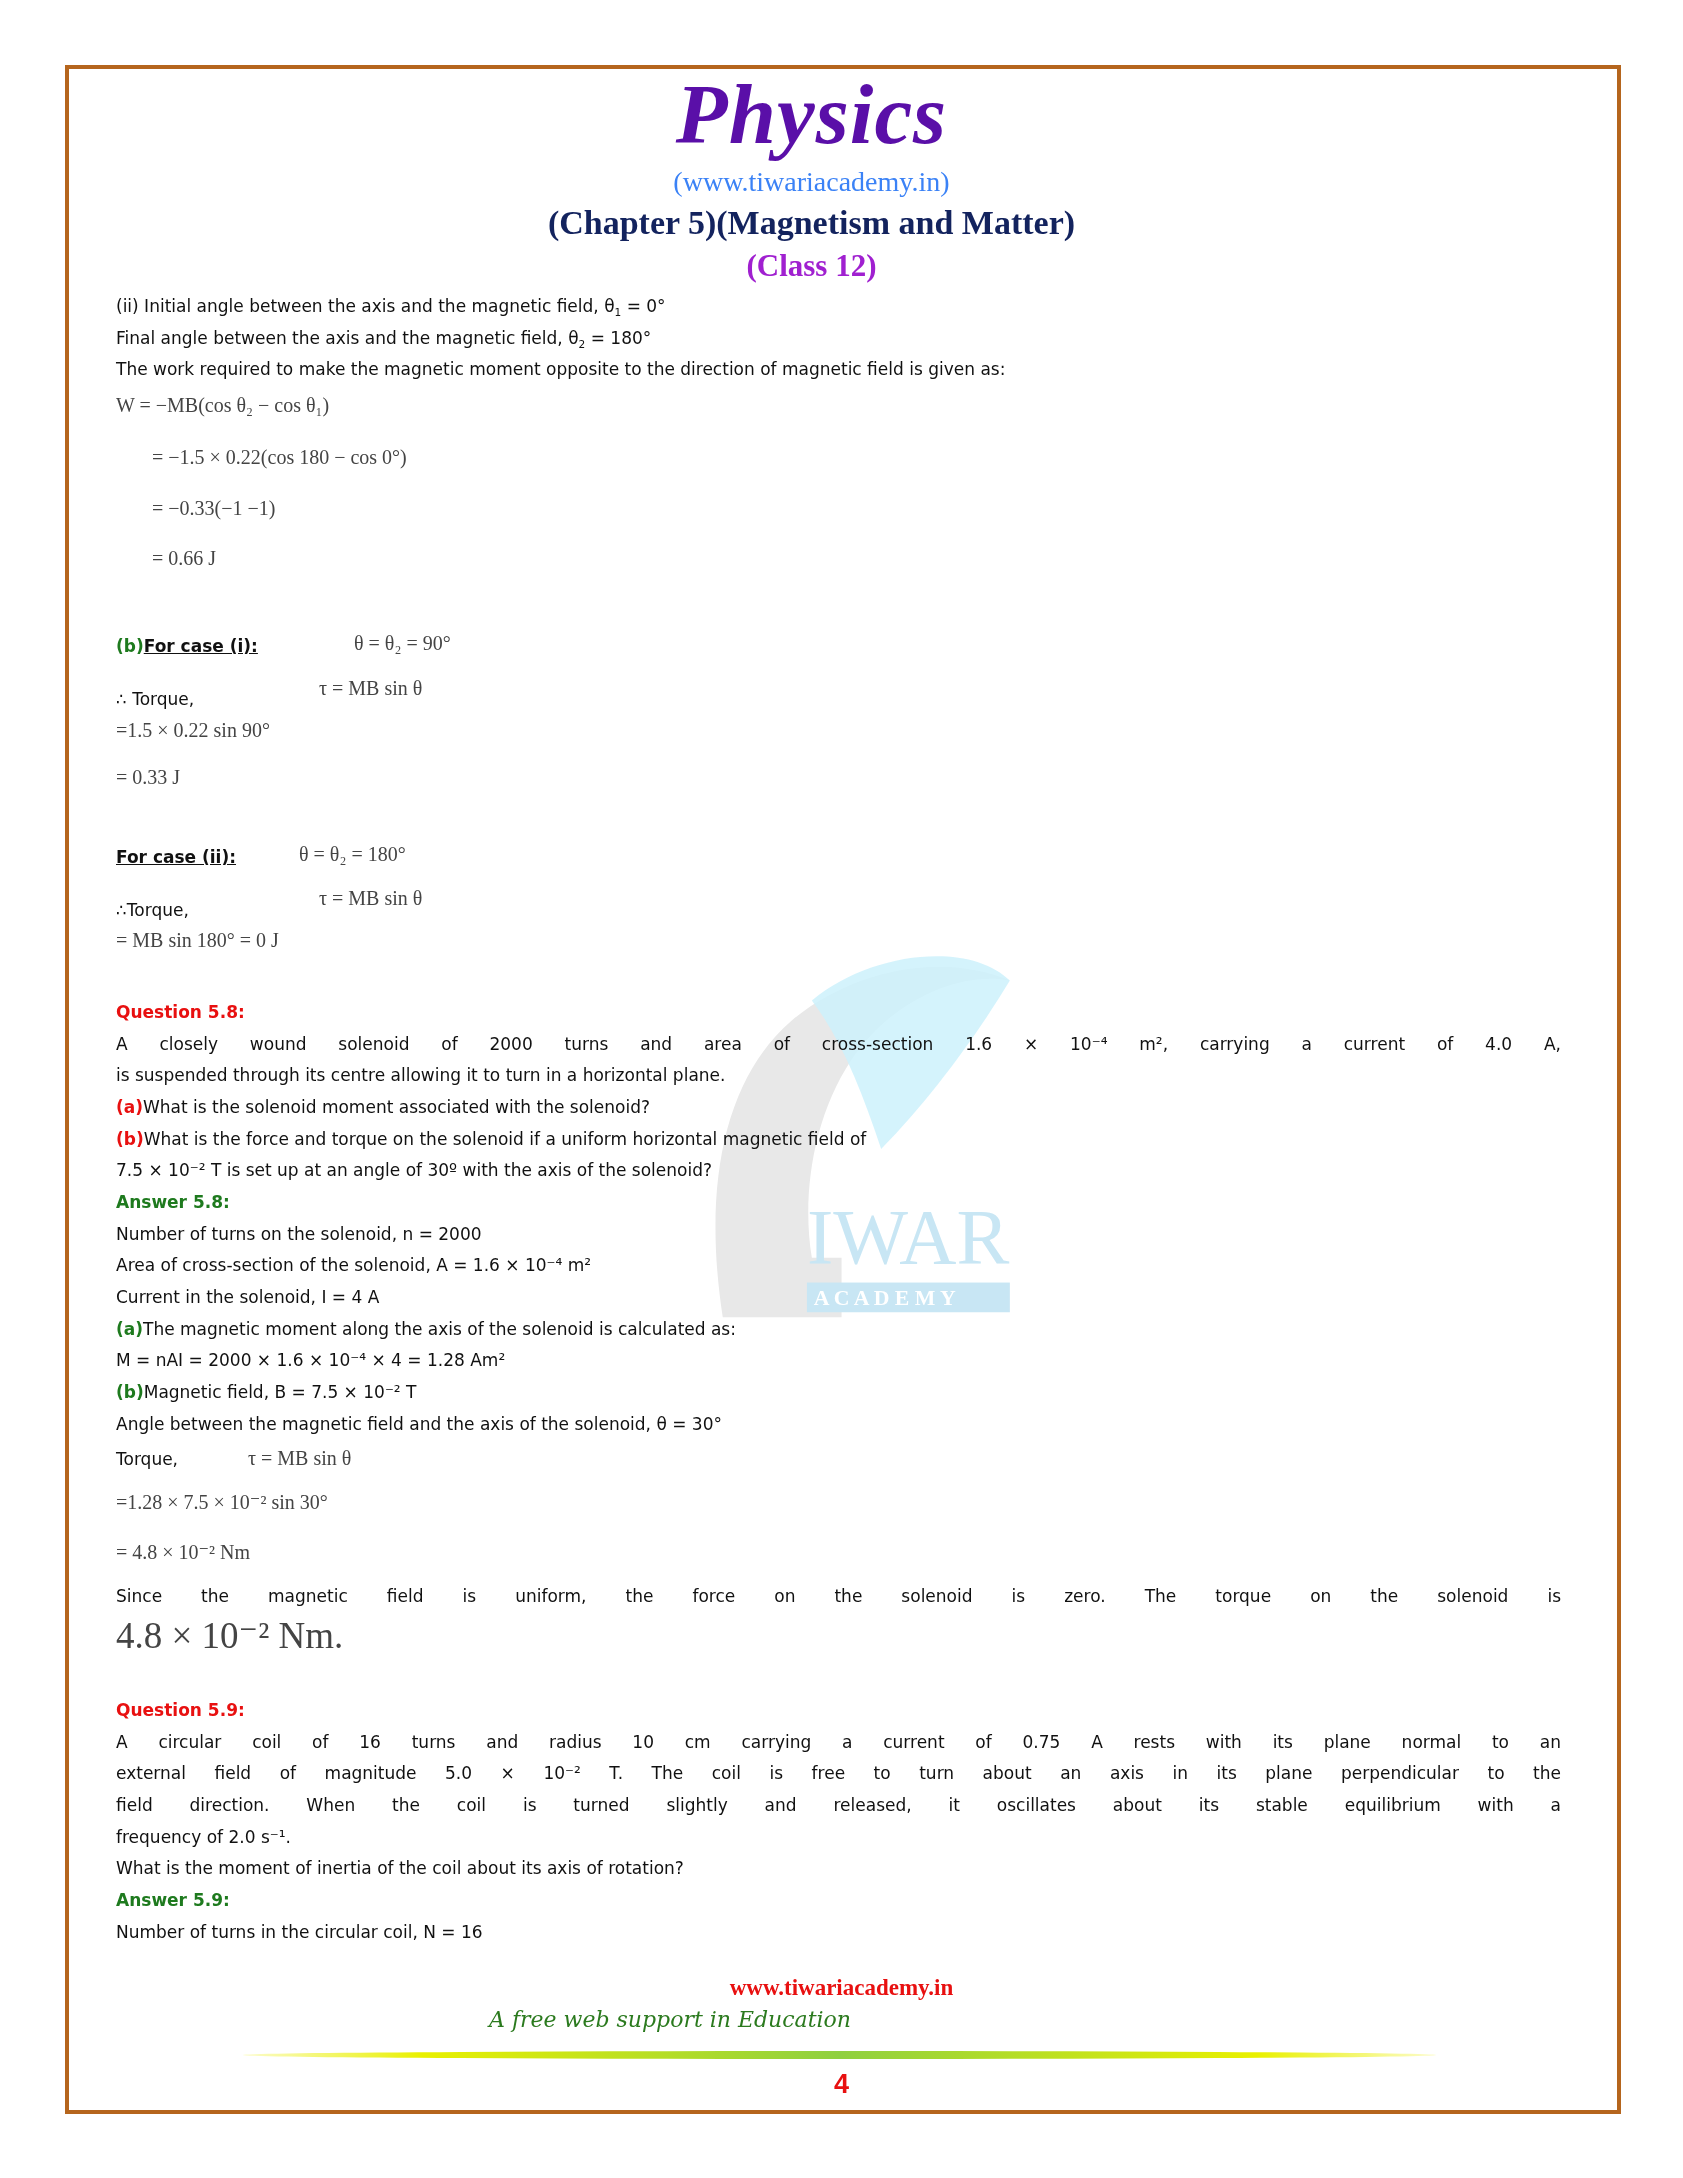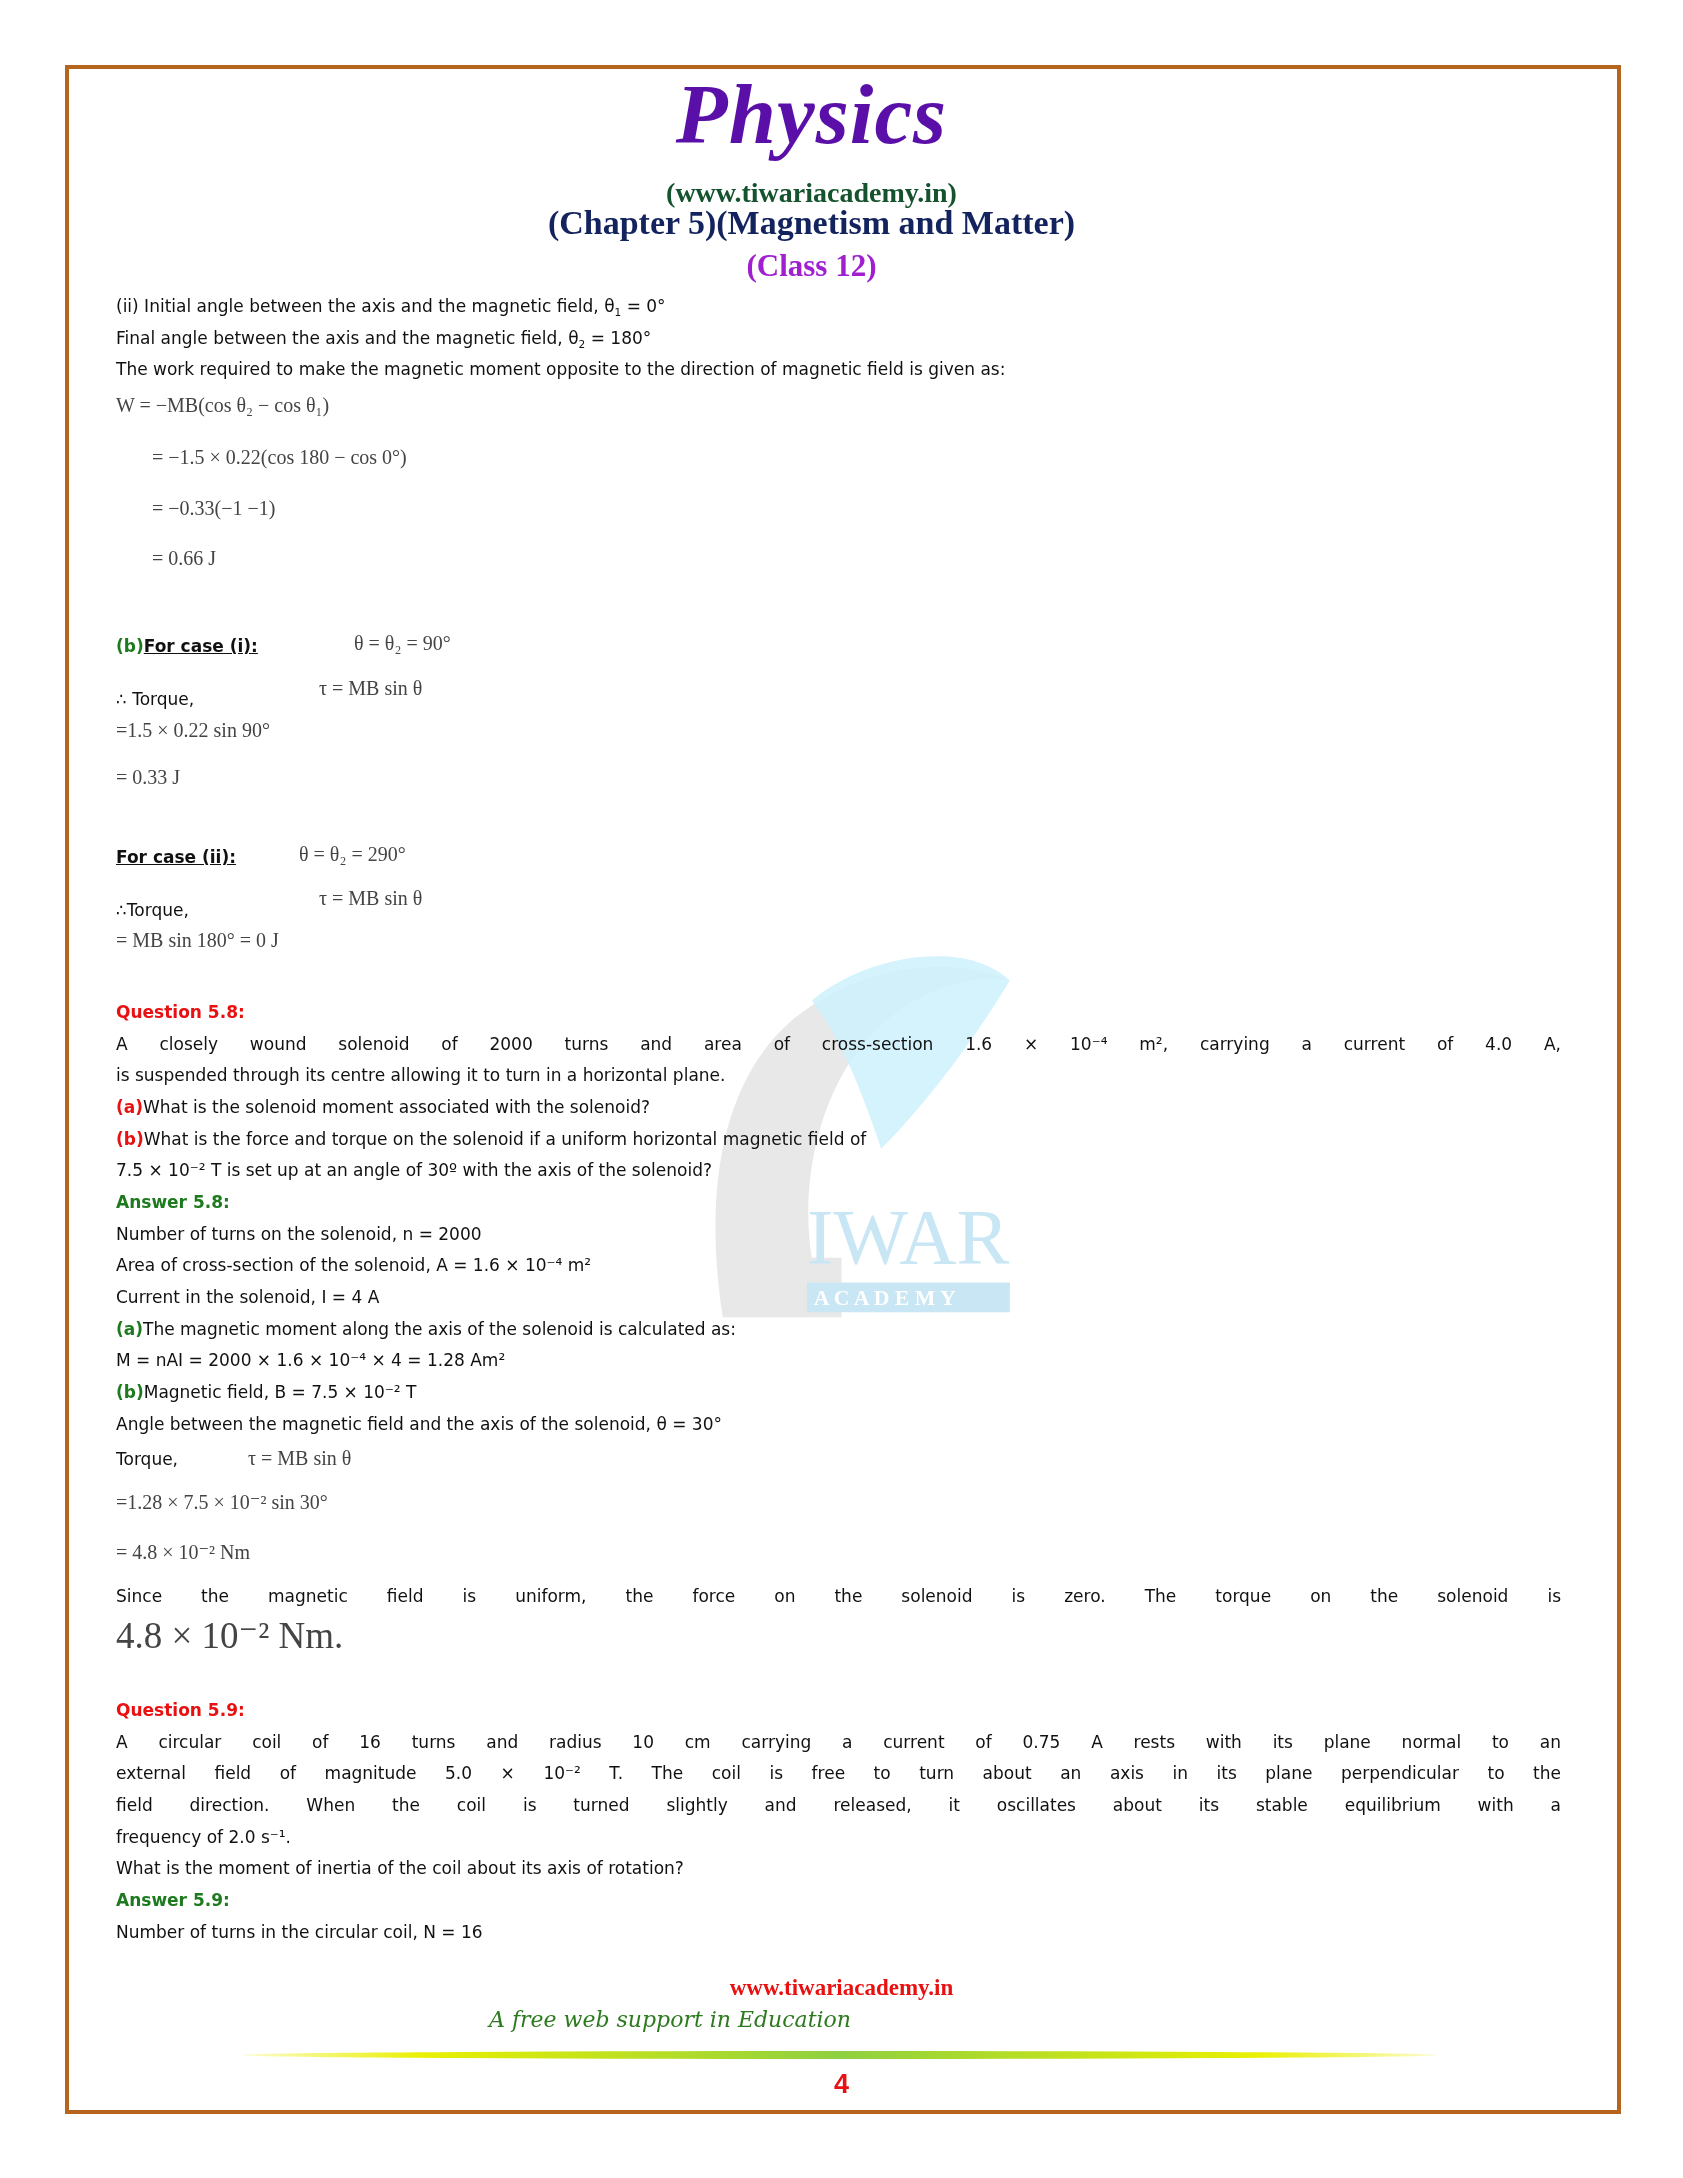--- a/index.html
+++ b/index.html
@@ -7,21 +7,21 @@
   .frame {
     position: absolute; left: 65px; top: 65px; width: 1548px; height: 2041px;
     border: 4px solid #b5651d; box-sizing: content-box;
   }
   .watermark { position: absolute; left: 683px; top: 941px; width: 327px; height: 396px; pointer-events: none; }
   .hdr { position: absolute; left: 0; width: 1623px; text-align: center; }
   .title {
     top: 65px; font-family: "Liberation Serif", "DejaVu Serif", serif; font-style: italic;
     font-weight: bold; font-size: 85px; color: #5a0fa8; letter-spacing: 1px; line-height: 99px;
   }
-  .site { top: 175px; font-family: "Liberation Serif", serif; font-weight: bold; font-size: 28px; color: #14532d; line-height: 36px; }
+  .site { top: 164px; font-family: "Liberation Serif", serif; font-weight: normal; font-size: 28px; color: #3b82f6; line-height: 36px; }
   .chapter { top: 202px; font-family: "Liberation Serif", serif; font-weight: bold; font-size: 34px; color: #13235e; line-height: 42px; }
   .cls { top: 246px; font-family: "Liberation Serif", serif; font-weight: bold; font-size: 31px; color: #a020d0; line-height: 40px; }
 
   .content { position: absolute; left: 116px; top: 0; width: 1445px; }
   .ln {
     position: absolute; left: 0; white-space: nowrap;
     font-family: "DejaVu Sans", sans-serif; font-size: 17px; color: #111; line-height: 32px;
   }
   .just { width: 1445px; text-align: justify; text-align-last: justify; white-space: normal; }
   .math {
@@ -71,21 +71,21 @@
   <div class="math" style="top:539px;left:36px">= 0.66 J</div>
 
   <div class="ln" style="top:630px"><span class="a">(b)</span><span class="ul">For case (i):</span></div>
   <div class="math" style="top:624px;left:238px">θ = θ₂ = 90°</div>
   <div class="ln" style="top:683px">∴ Torque,</div>
   <div class="math" style="top:669px;left:203px">τ = MB sin θ</div>
   <div class="math" style="top:711px;left:0">=1.5 × 0.22 sin 90°</div>
   <div class="math" style="top:758px;left:0">= 0.33 J</div>
 
   <div class="ln ul" style="top:841px">For case (ii):</div>
-  <div class="math" style="top:835px;left:183px">θ = θ₂ = 290°</div>
+  <div class="math" style="top:835px;left:183px">θ = θ₂ = 180°</div>
   <div class="ln" style="top:894px">∴Torque,</div>
   <div class="math" style="top:879px;left:203px">τ = MB sin θ</div>
   <div class="math" style="top:921px;left:0">= MB sin 180° = 0 J</div>
 
   <div class="ln q" style="top:996px">Question 5.8:</div>
   <div class="ln just" style="top:1028px">A closely wound solenoid of 2000 turns and area of cross-section 1.6 × 10⁻⁴ m², carrying a current of 4.0 A,</div>
   <div class="ln" style="top:1059px">is suspended through its centre allowing it to turn in a horizontal plane.</div>
   <div class="ln" style="top:1091px"><span class="q">(a)</span><span>What is the solenoid moment associated with the solenoid?</span></div>
   <div class="ln" style="top:1123px"><span class="q">(b)</span><span>What is the force and torque on the solenoid if a uniform horizontal magnetic field of</span></div>
   <div class="ln" style="top:1154px">7.5 × 10⁻² T is set up at an angle of 30º with the axis of the solenoid?</div>

